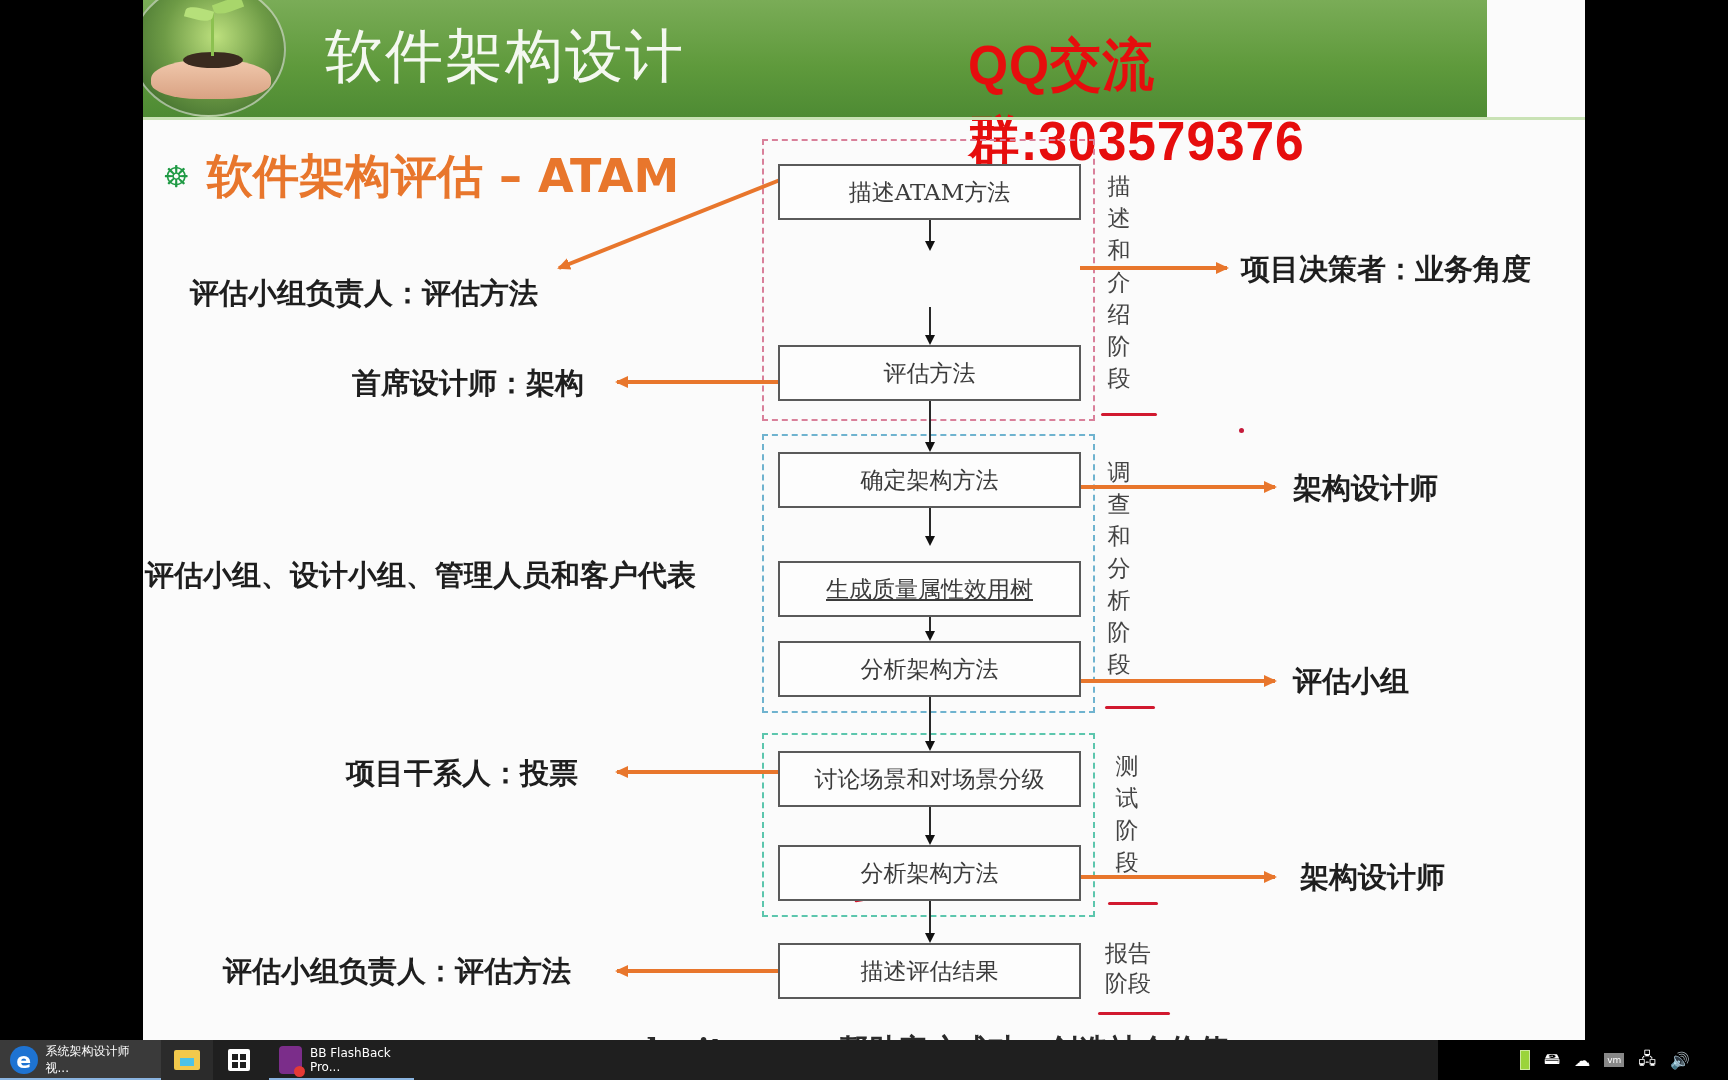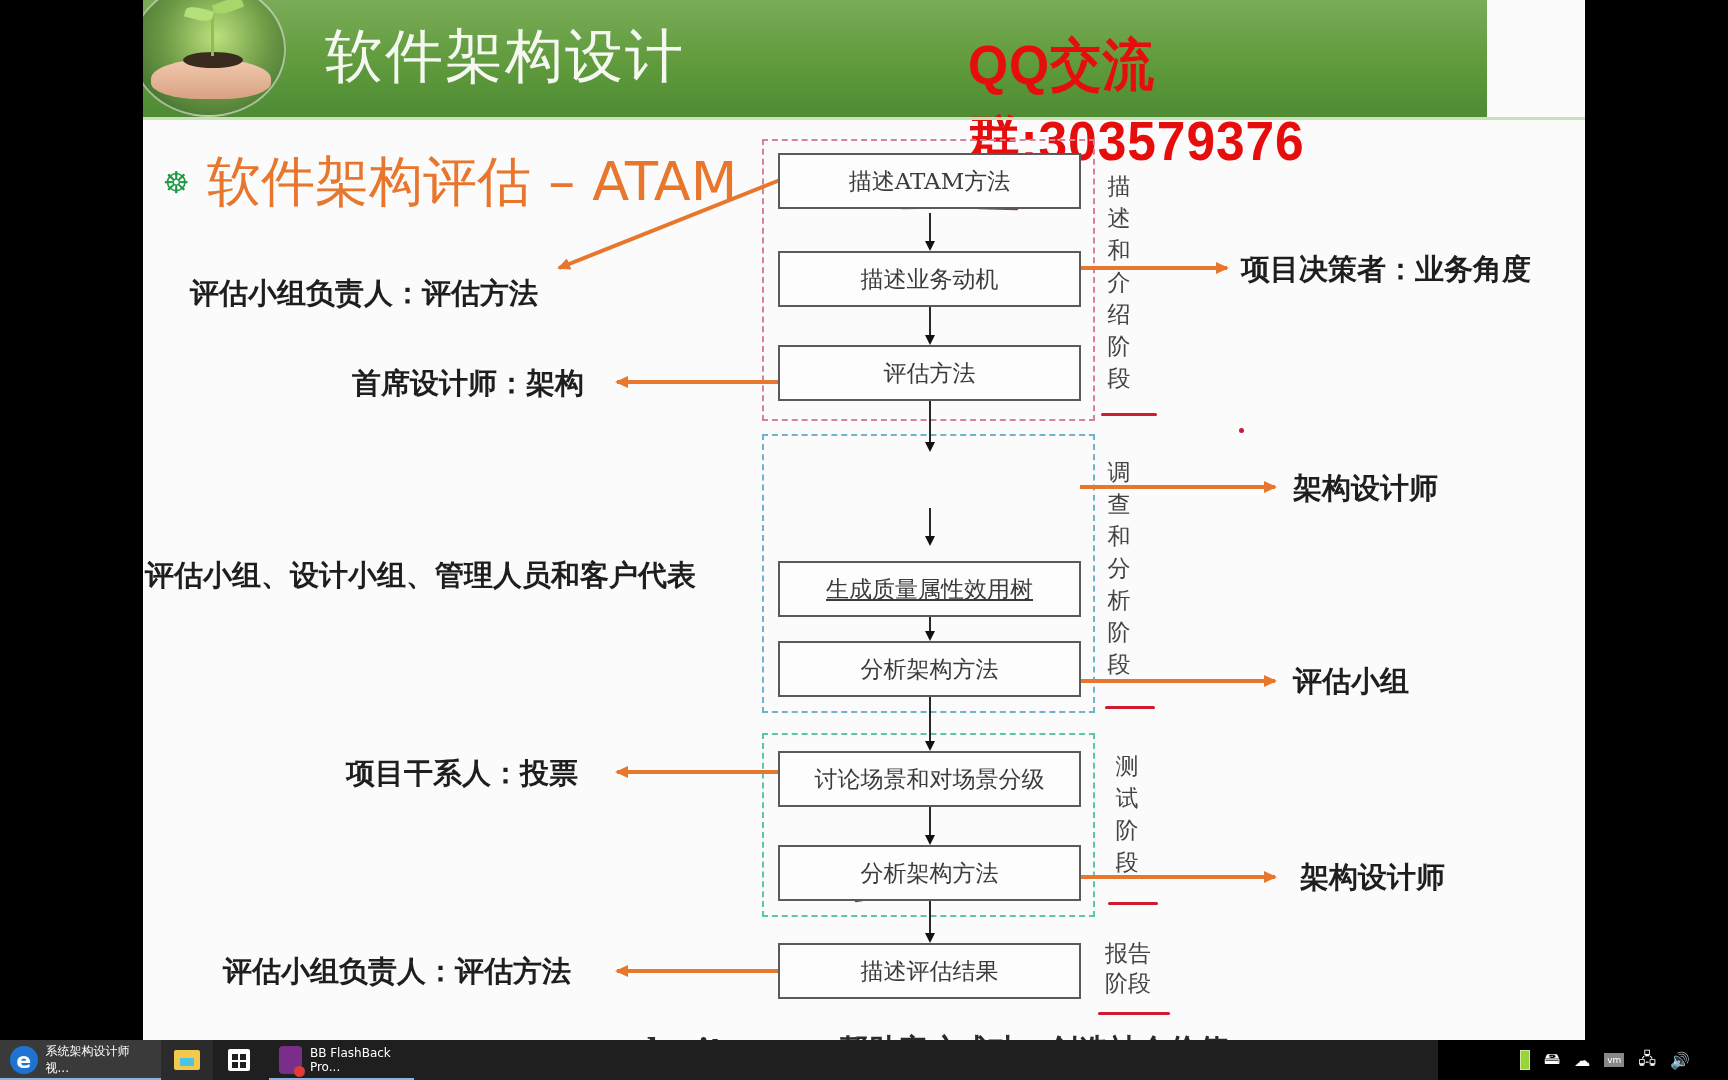--- a/index.html
+++ b/index.html
@@ -20,21 +20,21 @@
   .logo-leaf1 { position: absolute; left: 52px; top: 24px; width: 28px; height: 12px; border-radius: 50% 0; background: #b6e07a; transform: rotate(15deg); }
   .logo-leaf2 { position: absolute; left: 80px; top: 16px; width: 30px; height: 12px; border-radius: 0 50%; background: #a8d66b; transform: rotate(-20deg); }
 
   .header-title { position: absolute; left: 182px; top: 18px; font-size: 58px; color: #f4f8f0; letter-spacing: 2px;
                   font-family: "DejaVu Sans", sans-serif; font-weight: normal; }
   .qq-text { position: absolute; left: 825px; top: 28px; font-size: 56px; color: #e60d0d; font-weight: bold;
              font-family: "Liberation Sans", sans-serif; letter-spacing: 1px; transform: scaleX(0.92); transform-origin: left; }
 
   .section-title { position: absolute; left: 20px; top: 146px; display: flex; align-items: center; gap: 14px; }
   .section-bullet { width: 30px; height: 30px; color: #1f9a44; font-size: 30px; line-height: 30px; }
-  .section-title-text { font-size: 54px; color: #e8762c; font-weight: normal; font-family: "DejaVu Sans", sans-serif; }
+  .section-title-text { font-size: 46px; color: #e8762c; font-weight: bold; font-family: "DejaVu Sans", sans-serif; }
 
   .label { position: absolute; font-size: 29px; font-weight: bold; color: #1e1e1e; white-space: nowrap; font-family: "DejaVu Serif", serif; }
 
   .region { position: absolute; border: 2px dashed; }
   .region.pink { border-color: #d9809a; }
   .region.blue { border-color: #6fb3cf; }
   .region.teal { border-color: #5cc6ad; }
 
   .box { position: absolute; left: 635px; width: 303px; height: 56px; border: 2px solid #5a5a5a; background: #fdfdfd;
          display: flex; align-items: center; justify-content: center; font-size: 23px; color: #3b3b3b;
@@ -124,23 +124,23 @@
       <line x1="937" y1="877" x2="1132" y2="877" marker-end="url(#org)"></line>
     </g>
 
     <g stroke="#d1192f" stroke-width="2.5" fill="none" stroke-linecap="round">
       <path d="M759,208 L829,207 L837,208 L874,209"></path>
       <path d="M687,695 C720,688 760,688 790,689 C810,690 830,687 856,685"></path>
       <path d="M713,901 C745,895 770,895 795,896 C815,899 830,898 845,891 C860,887 870,886 877,883"></path>
     </g>
   </svg>
 
-  <div class="box" style="top:153px;">描述ATAM方法</div>
-  <div class="box" style="top:251px;">描述业务动机</div>
+  <div class="box" style="top:164px;">描述ATAM方法</div>
   <div class="box" style="top:345px;">评估方法</div>
+  <div class="box" style="top:452px;">确定架构方法</div>
   <div class="box" style="top:561px;text-decoration:underline;">生成质量属性效用树</div>
   <div class="box" style="top:641px;">分析架构方法</div>
   <div class="box" style="top:751px;">讨论场景和对场景分级</div>
   <div class="box" style="top:845px;">分析架构方法</div>
   <div class="box" style="top:943px;">描述评估结果</div>
 
   <div class="phase" style="left:961px; top:170px;">
     <div>描</div>
       <div>述</div>
       <div>和</div>

